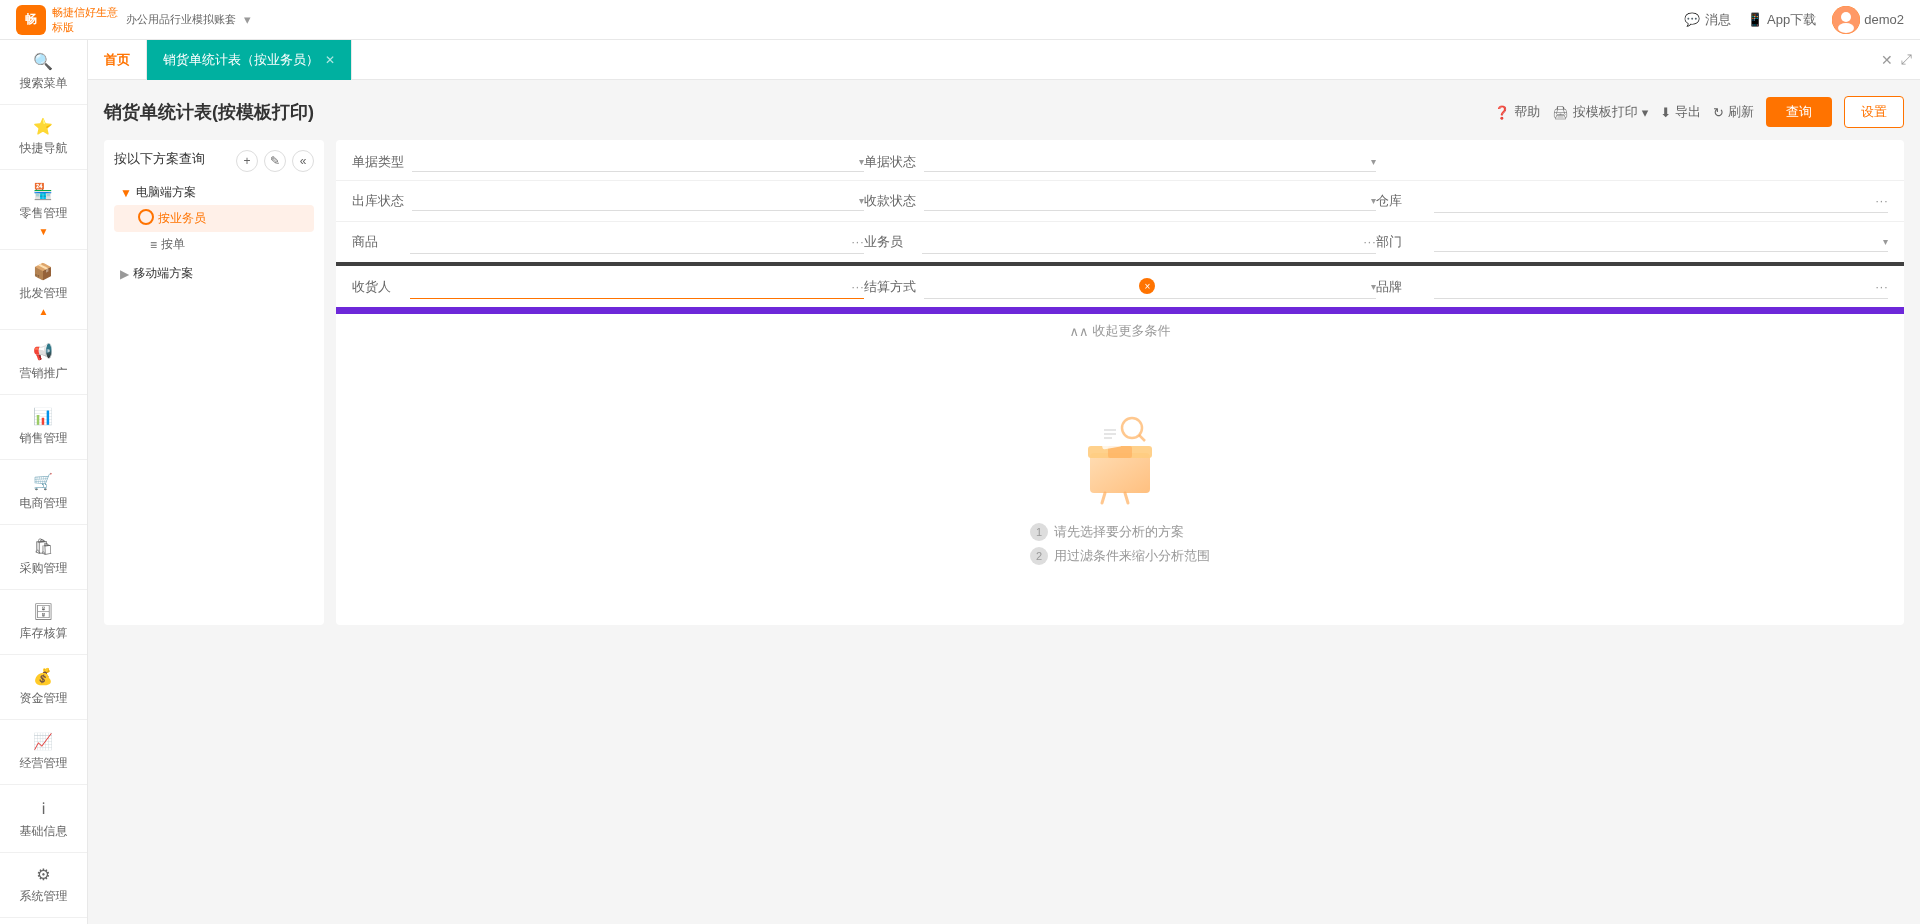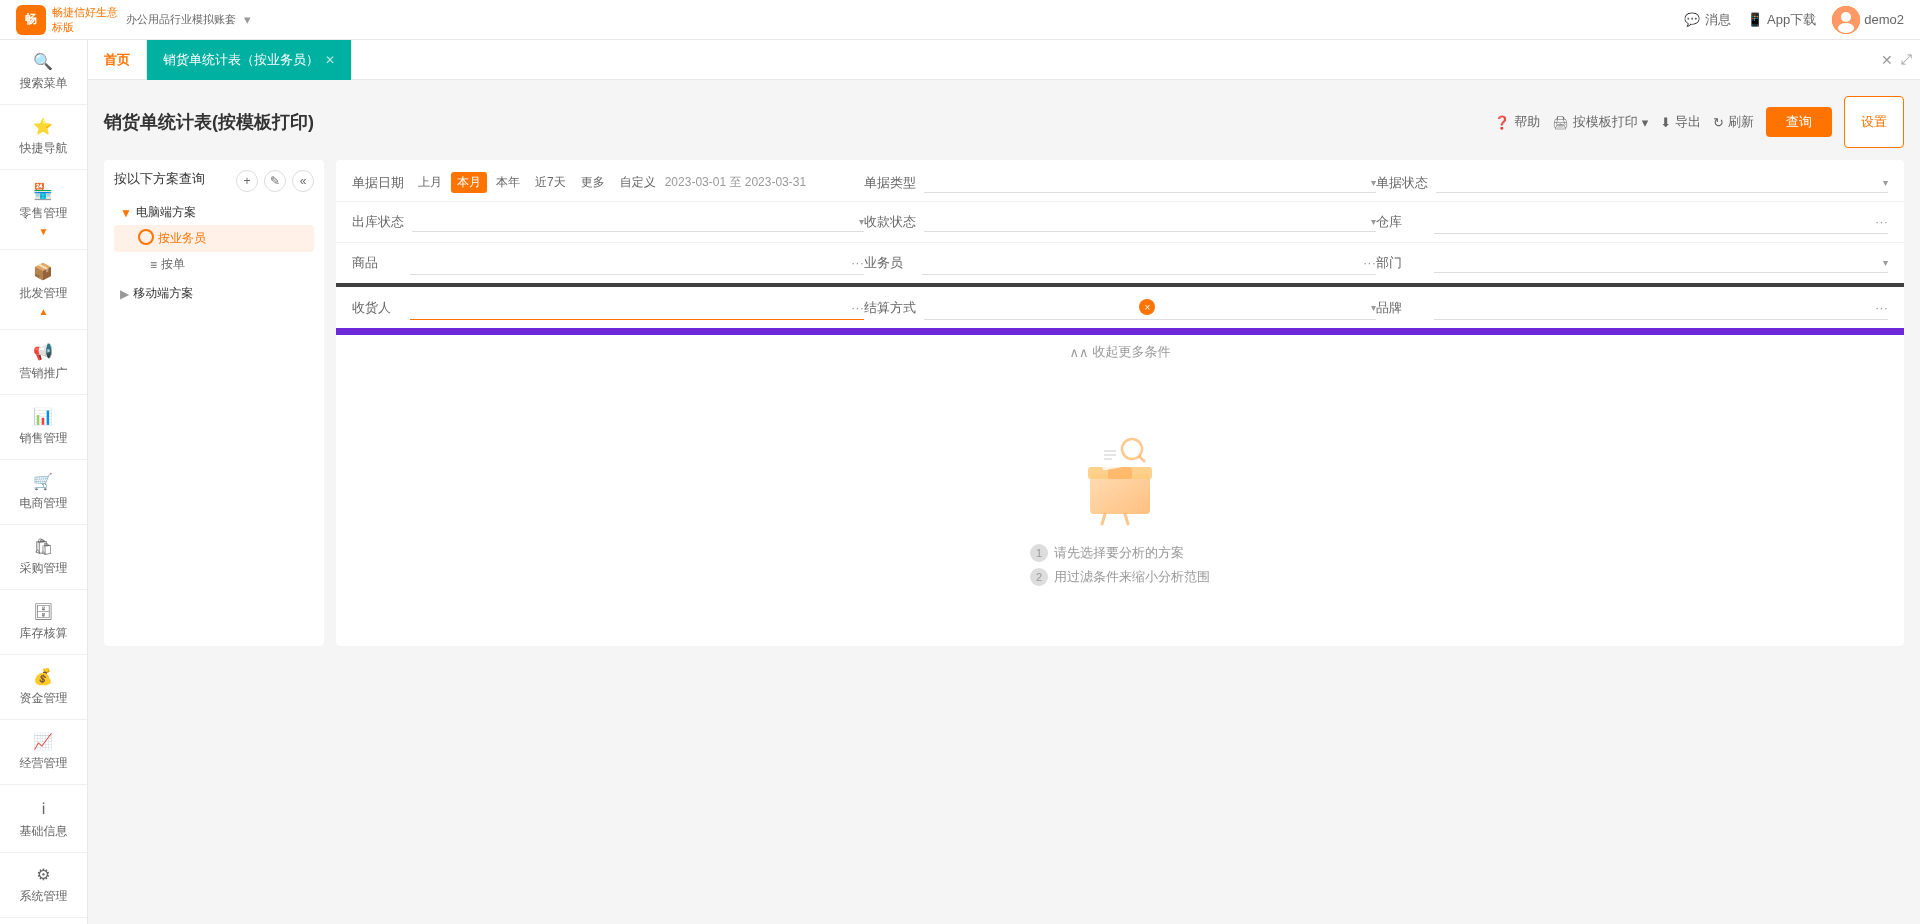--- a/index.html
+++ b/index.html
@@ -35,21 +35,21 @@
     .tab-item.home { color: #ff7300; font-weight: bold; }
     .tab-bar-actions { margin-left: auto; display: flex; align-items: center; gap: 8px; padding-right: 8px; }
 
     
     .page-content { flex: 1; overflow-y: auto; padding: 16px; background: #f5f5f5; }
     .page-title-bar { display: flex; align-items: center; justify-content: space-between; margin-bottom: 12px; }
     .page-title { font-size: 18px; font-weight: bold; color: #333; }
     .page-actions { display: flex; align-items: center; gap: 12px; }
     .page-action-btn { display: flex; align-items: center; gap: 4px; color: #666; font-size: 13px; cursor: pointer; }
     .btn-query { background: #ff7300; color: #fff; border: none; padding: 6px 20px; border-radius: 4px; cursor: pointer; font-size: 13px; }
-    .btn-settings { background: #fff; color: #ff7300; border: 1px solid #ff7300; padding: 16px 16px; border-radius: 4px; cursor: pointer; font-size: 13px; }
+    .btn-settings { background: #fff; color: #ff7300; border: 1px solid #ff7300; padding: 6px 16px; border-radius: 4px; cursor: pointer; font-size: 13px; }
 
     
     .two-panel { display: flex; gap: 12px; flex: 1; }
     .left-panel { width: 220px; background: #fff; border-radius: 4px; padding: 10px; flex-shrink: 0; }
     .right-panel { flex: 1; background: #fff; border-radius: 4px; overflow: hidden; display: flex; flex-direction: column; }
 
     
     .scheme-header { display: flex; align-items: flex-start; justify-content: space-between; margin-bottom: 8px; color: #333; font-size: 13px; }
     .scheme-header-actions { display: flex; gap: 6px; align-items: center; }
     .scheme-btn { width: 22px; height: 22px; border-radius: 50%; border: 1px solid #ddd; display: flex; align-items: center; justify-content: center; cursor: pointer; color: #666; font-size: 12px; }
@@ -268,32 +268,20 @@
               </div>
             </div>
           </div>
 
           <div class="right-panel">
 
             <div style="padding:0;">
 
               <div style="display:grid;grid-template-columns:1fr 1fr 1fr;padding:12px 16px 8px 16px;border-bottom:1px solid #f0f0f0;">
 
-                <div class="filter-item">
-                  <span class="filter-label">单据日期</span>
-                  <div style="flex:1;display:flex;align-items:center;gap:3px;">
-                    <span class="date-btn">上月</span>
-                    <span class="date-btn active">本月</span>
-                    <span class="date-btn">本年</span>
-                    <span class="date-btn">近7天</span>
-                    <span class="date-btn">更多</span>
-                    <span class="date-btn">自定义</span>
-                    <span class="date-range">2023-03-01 至 2023-03-31</span>
-                  </div>
-                </div>
 
                 <div class="filter-item">
                   <span class="filter-label">单据类型</span>
                   <div class="filter-control">
                     <div class="filter-dropdown">
                       <span></span>
                       <span class="filter-arrow">▾</span>
                     </div>
                   </div>
                 </div>

